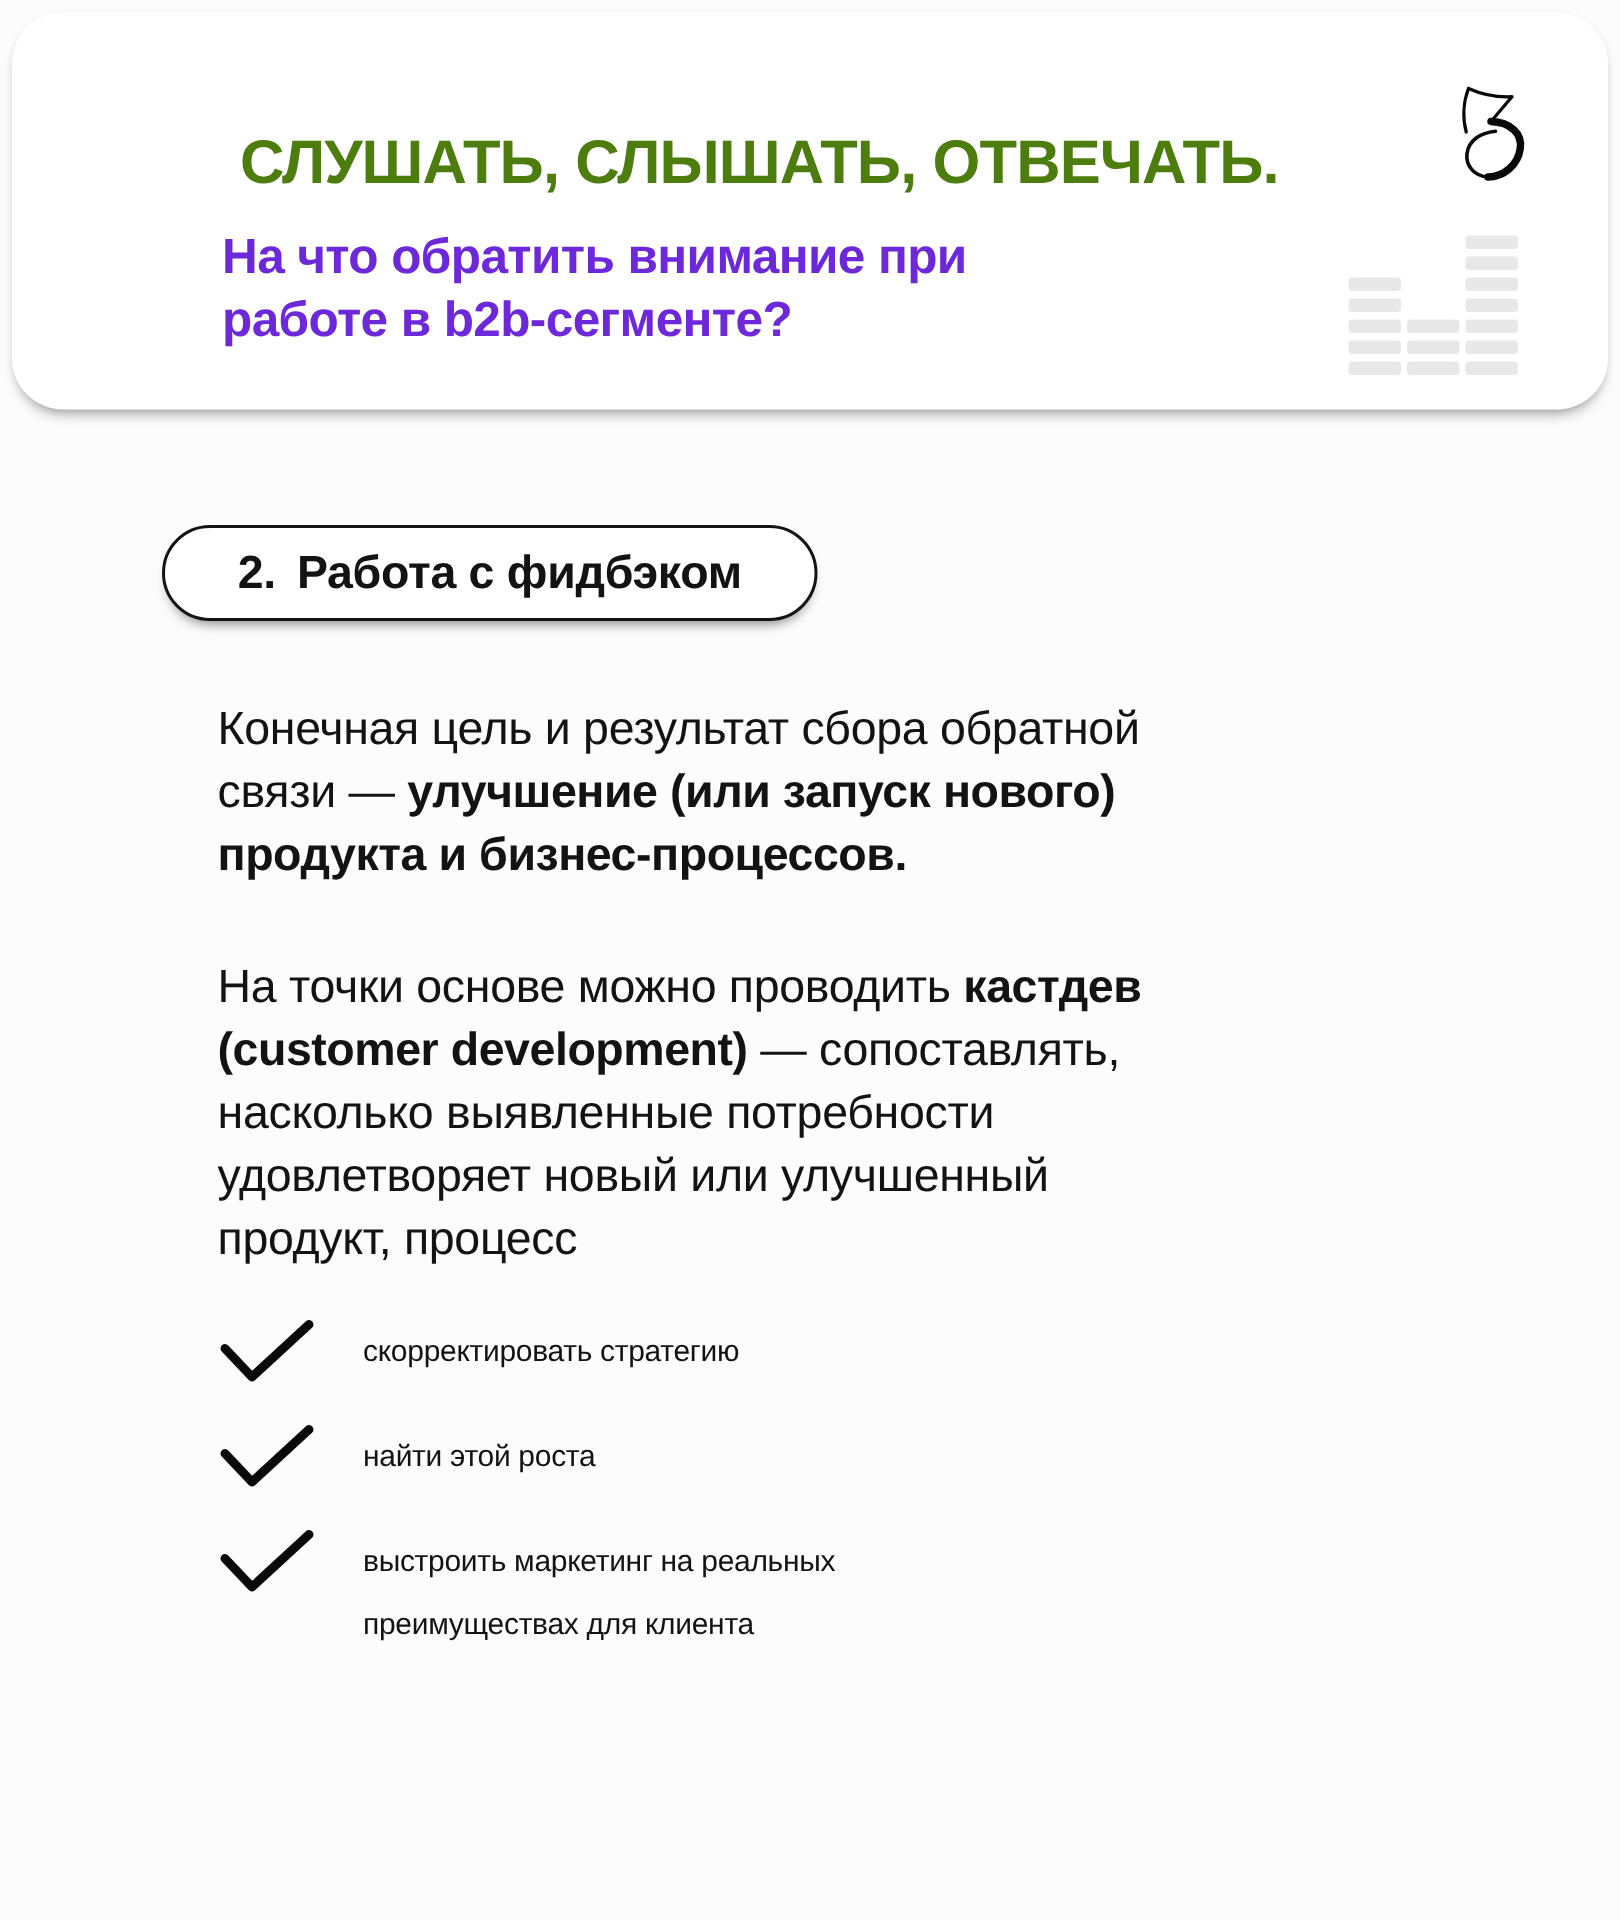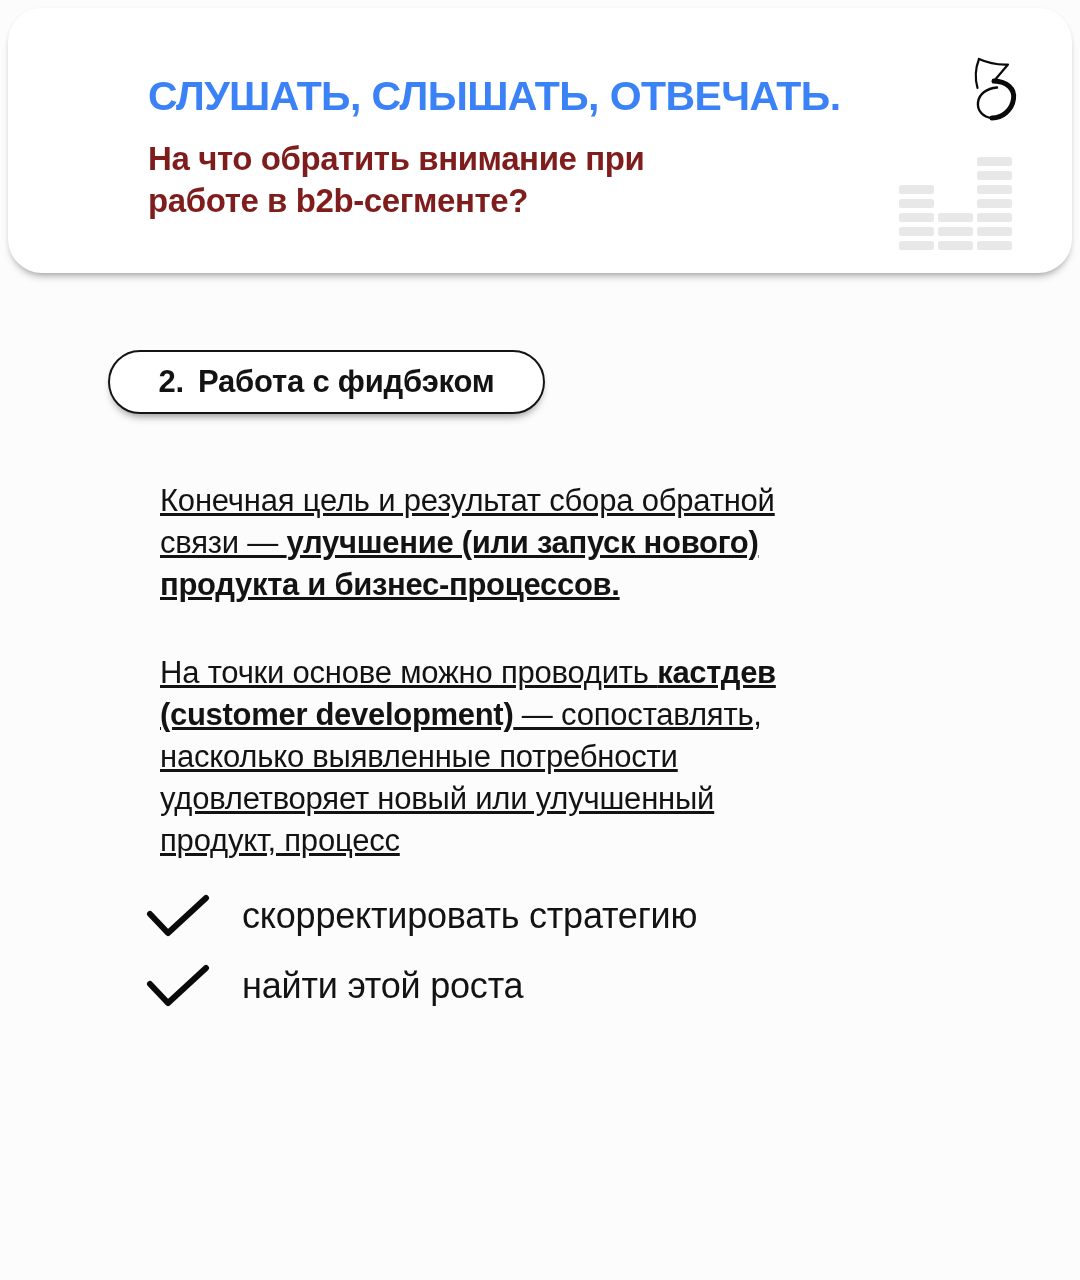--- a/index.html
+++ b/index.html
@@ -15,33 +15,33 @@
   
   .card {
     position: absolute;
     left: 8px; top: 8px; right: 8px; height: 265px;
     background: #ffffff;
     border-radius: 34px;
     box-shadow: 0 6px 9px -4px rgba(0,0,0,.38), 0 1px 4px rgba(0,0,0,.05);
   }
   .card-text { padding: 66px 0 0 140px; }
   .title {
-    margin: 0;
+    margin: 12px;
     font-size: 41px; line-height: 44px;
     font-weight: 700;
     letter-spacing: -0.6px;
-    color: #3b82f6;
+    color: #4d7c0f;
   }
   .subtitle {
     margin-top: 20px;
     font-size: 33px; line-height: 42px;
     font-weight: 700;
     letter-spacing: -0.4px;
     white-space: pre-line;
-    color: #7f1d1d;
+    color: #6d28d9;
   }
   .logo { position: absolute; top: 47px; right: 52px; width: 56px; height: 70px; }
   .equalizer {
     position: absolute; right: 60px; bottom: 23px;
     display: flex; gap: 4px; align-items: flex-end;
   }
   .eq-col { display: flex; flex-direction: column; gap: 5px; }
   .eq-bar { width: 35px; height: 9px; border-radius: 2.5px; }
 
   
@@ -55,29 +55,29 @@
     display: flex; align-items: center; justify-content: center; gap: 14px;
     font-size: 31px; font-weight: 600; letter-spacing: -0.2px;
     box-shadow: 0 6px 8px -4px rgba(0,0,0,.45);
   }
 
   
   .content {
     position: absolute; left: 145px; top: 465px; width: 800px;
     font-size: 31px; line-height: 42px; letter-spacing: -0.2px;
   }
-  .para { margin: 15px; white-space: pre-line; text-decoration: underline; }
+  .para { margin: 0; white-space: pre-line; }
   .para strong { font-weight: 700; letter-spacing: -0.3px; }
   .para-2 { margin-top: 46px; }
   .list-heading { margin-top: 40px; line-height: 42px; }
   .checklist { margin-top: 33px; }
   .check-row { display: flex; align-items: flex-start; margin-bottom: 27px; }
   .check-row:last-child { margin-bottom: 0; }
   .check-icon { width: 66px; height: 44px; flex: 0 0 66px; margin-right: 31px; margin-top: -1px; }
-  .check-text { font-size: 36px; line-height: 42px; white-space: pre-line; }
+  .check-text { font-size: 20px; line-height: 42px; white-space: pre-line; }
 </style>
 </head>
 <body style="background: rgb(252, 252, 252);">
 
 <div class="card">
   <div class="card-text">
     <h1 class="title">СЛУШАТЬ, СЛЫШАТЬ, ОТВЕЧАТЬ.</h1>
     <div class="subtitle">На что обратить внимание при
 работе в b2b-сегменте?</div>
   </div>
@@ -138,15 +138,22 @@
           <polyline points="5,20 23,39 61,4"></polyline>
         </svg>
       <span class="check-text">скорректировать стратегию</span>
     </div>
     <div class="check-row">
       <svg class="check-icon" viewBox="0 0 66 44" fill="none" stroke="#0a0a0a" stroke-width="6" stroke-linecap="round" stroke-linejoin="round">
           <polyline points="5,20 23,39 61,4"></polyline>
         </svg>
       <span class="check-text">найти этой роста</span>
     </div>
+    <div class="check-row">
+      <svg class="check-icon" viewBox="0 0 66 44" fill="none" stroke="#0a0a0a" stroke-width="6" stroke-linecap="round" stroke-linejoin="round">
+          <polyline points="5,20 23,39 61,4"></polyline>
+        </svg>
+      <span class="check-text">выстроить маркетинг на реальных
+преимуществах для клиента</span>
+    </div>
   </div>
 
 </div>
 
 </body></html>

